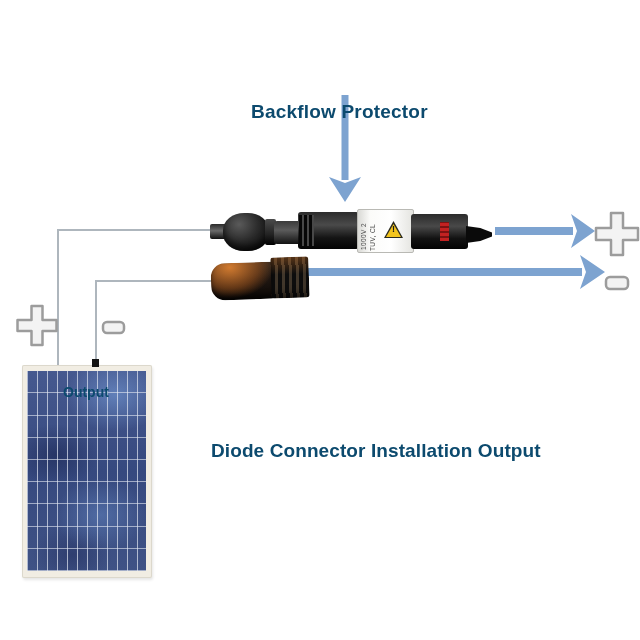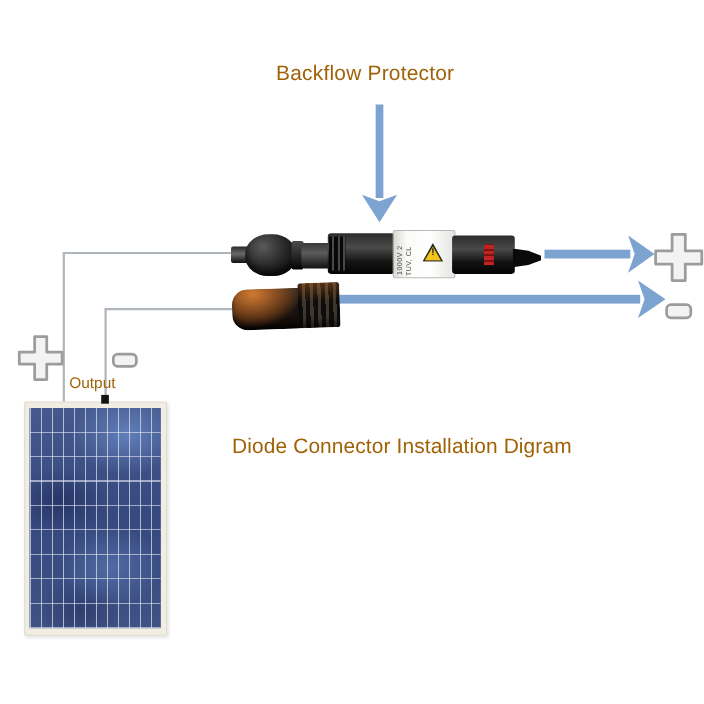--- a/index.html
+++ b/index.html
@@ -1,21 +1,21 @@
 <!DOCTYPE html>
 <html><head>
 <meta charset="utf-8">
 <style>
   html,body { margin:0; padding:0; background:#ffffff; }
   .canvas {
     position:relative; width:640px; height:640px; background:#ffffff;
     overflow:hidden; font-family:"Liberation Sans", sans-serif;
   }
   .abs { position:absolute; }
-  .title { font-weight:400; color:#a16207; white-space:nowrap; }
+  .title { font-weight:700; color:#0c4a6e; white-space:nowrap;margin-top:44px; }
 
   
   .backflow-title { left:251px; top:57px; font-size:19px; letter-spacing:.2px; }
   .main-title     { left:211px; top:396px; font-size:19px; letter-spacing:.1px; }
   .output-label   { left:63px;  top:340px; font-size:14px; }
 
   
   svg.overlay { position:absolute; left:0; top:0; }
 
   
@@ -154,15 +154,15 @@
     <div class="abs d-nose"></div>
   </div>
 
   <div class="abs panel">
     <div class="panel-cells"></div>
   </div>
   <div class="abs jtick"></div>
 
   <div class="abs title backflow-title">Backflow Protector</div>
   <div class="abs title output-label">Output</div>
-  <div class="abs title main-title">Diode Connector Installation Digram</div>
+  <div class="abs title main-title">Diode Connector Installation Output</div>
 
 </div>
 
 </body></html>

